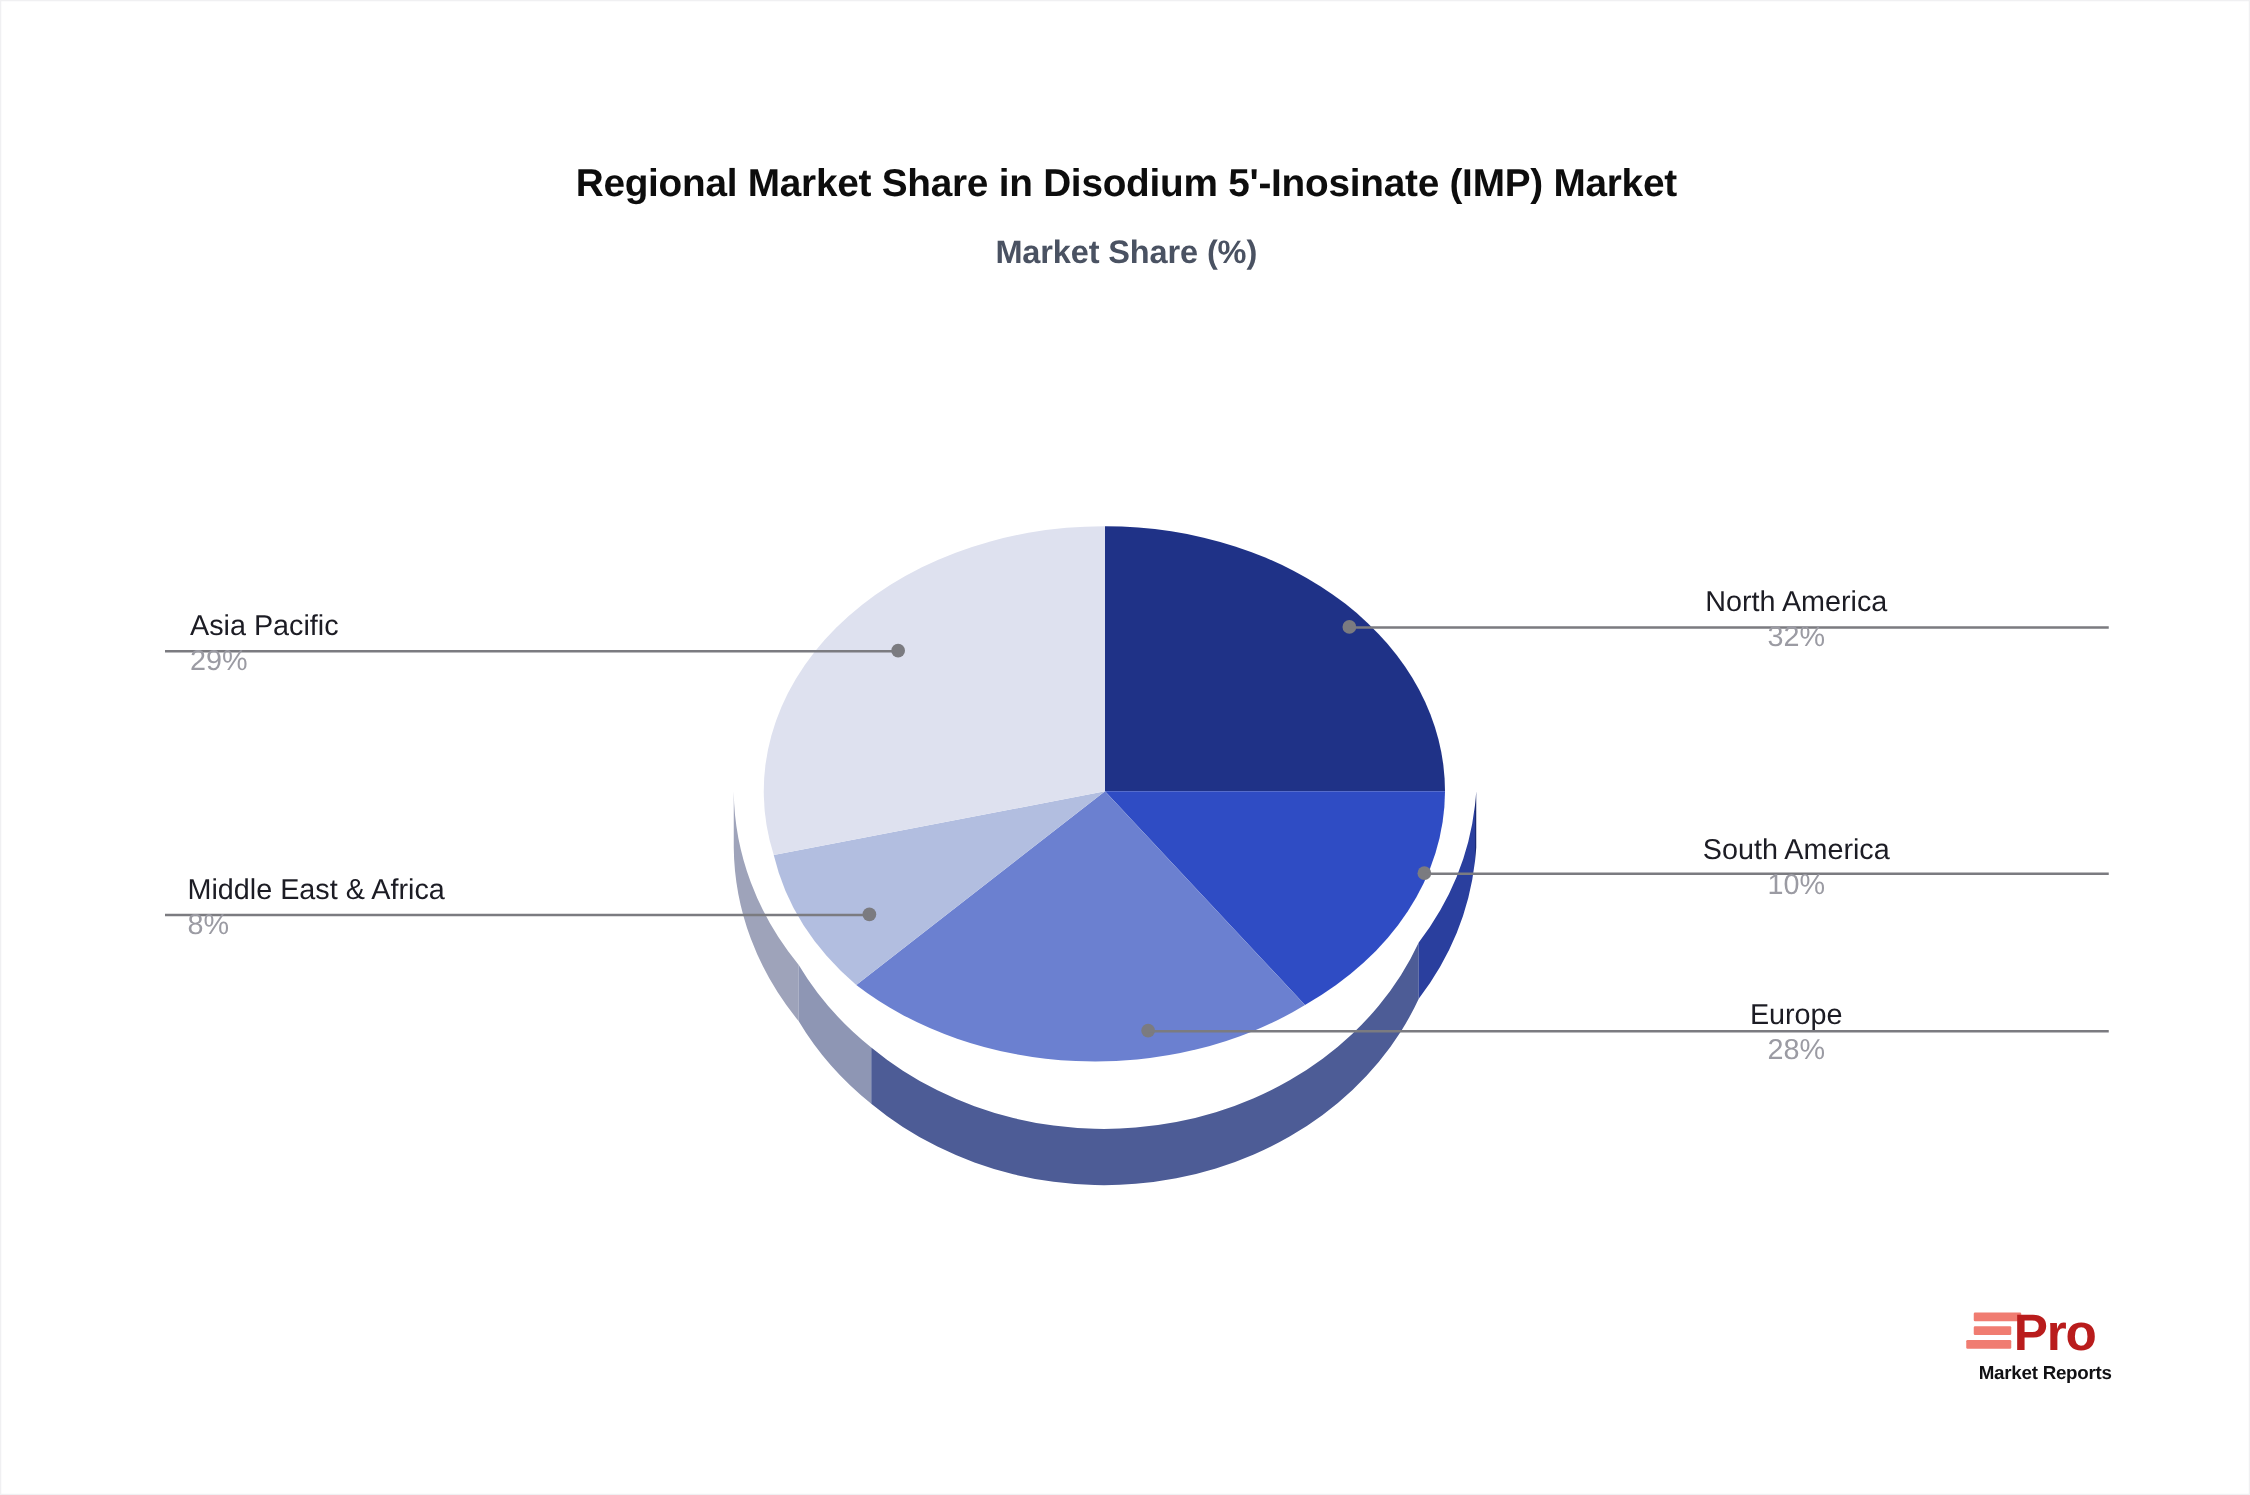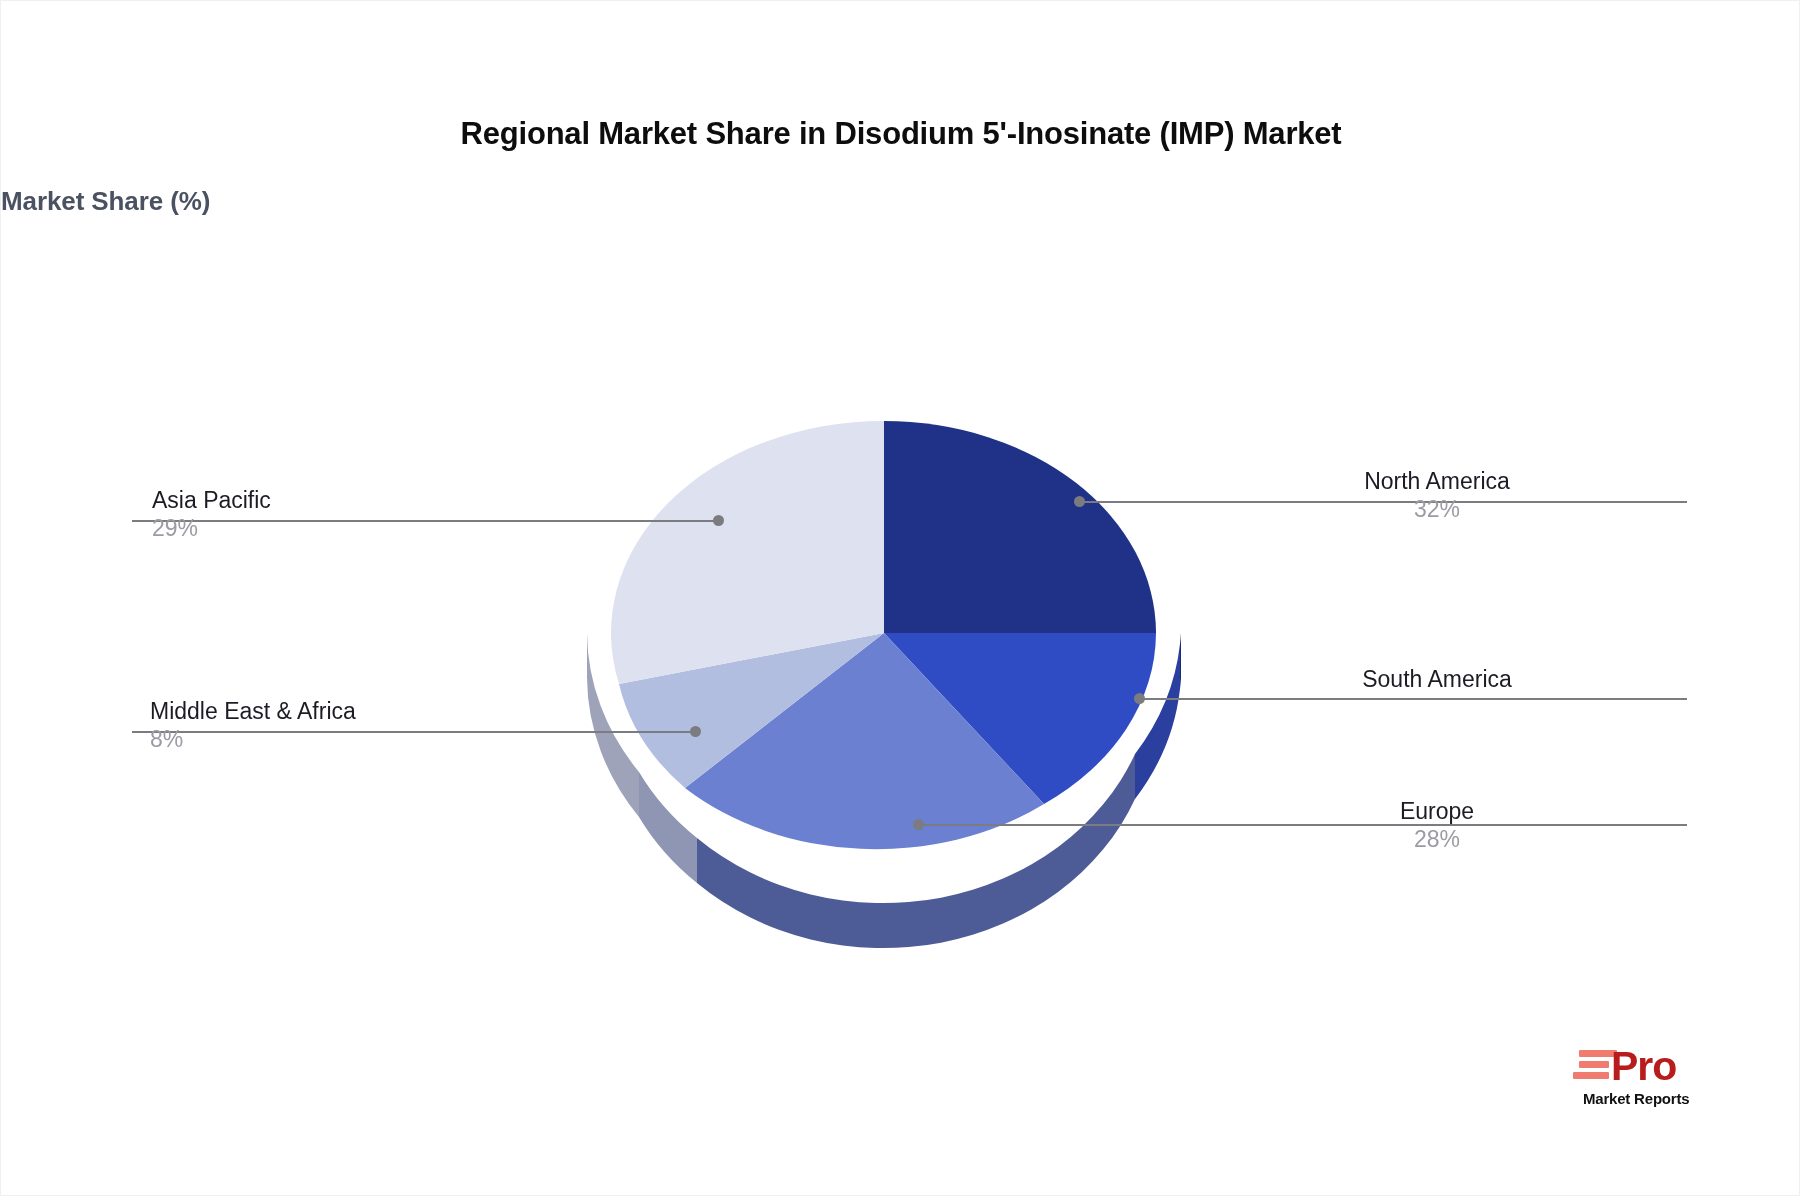--- a/index.html
+++ b/index.html
@@ -20,34 +20,35 @@
     background: #ffffff;
     border: 1px solid #f0f0f2;
     box-sizing: border-box;
     overflow: hidden;
   }
 
   
   #chart-title {
     position: absolute;
     left: 0;
-    top: 115px;
+    top: 128px;
     width: 1800px;
     text-align: center;
     font-size: 31px;
     font-weight: bold;
     color: #0d0d0d;
     letter-spacing: -0.2px;
     white-space: nowrap;
   }
   #chart-subtitle {
     position: absolute;
     left: 0;
     top: 185px;
     width: 1800px;
+    text-align: center;
     font-size: 26px;
     font-weight: bold;
     color: #4a5262;
     letter-spacing: -0.1px;
     white-space: nowrap;
   }
 
   
   #pie-wrap {
     position: absolute;
@@ -183,20 +184,21 @@
   <div class="leader-dot" style="left:712px; top:514px;"></div>
   <div class="leader" style="left:131px; top:519px; width:585px;"></div>
 
   <div class="callout right" style="left:1186px; top:466px; width:500px;">
     <span class="lbl-name">North America</span>
     <span class="lbl-val">32%</span>
   </div>
 
   <div class="callout right" style="left:1186px; top:664px; width:500px;">
     <span class="lbl-name">South America</span>
+    <span class="lbl-val">10%</span>
   </div>
 
   <div class="callout right" style="left:1186px; top:796px; width:500px;">
     <span class="lbl-name">Europe</span>
     <span class="lbl-val">28%</span>
   </div>
 
   <div class="callout left" style="left:131px; top:696px; width:560px;margin-left:18px;">
     <span class="lbl-name">Middle East &amp; Africa</span>
     <span class="lbl-val">8%</span>

